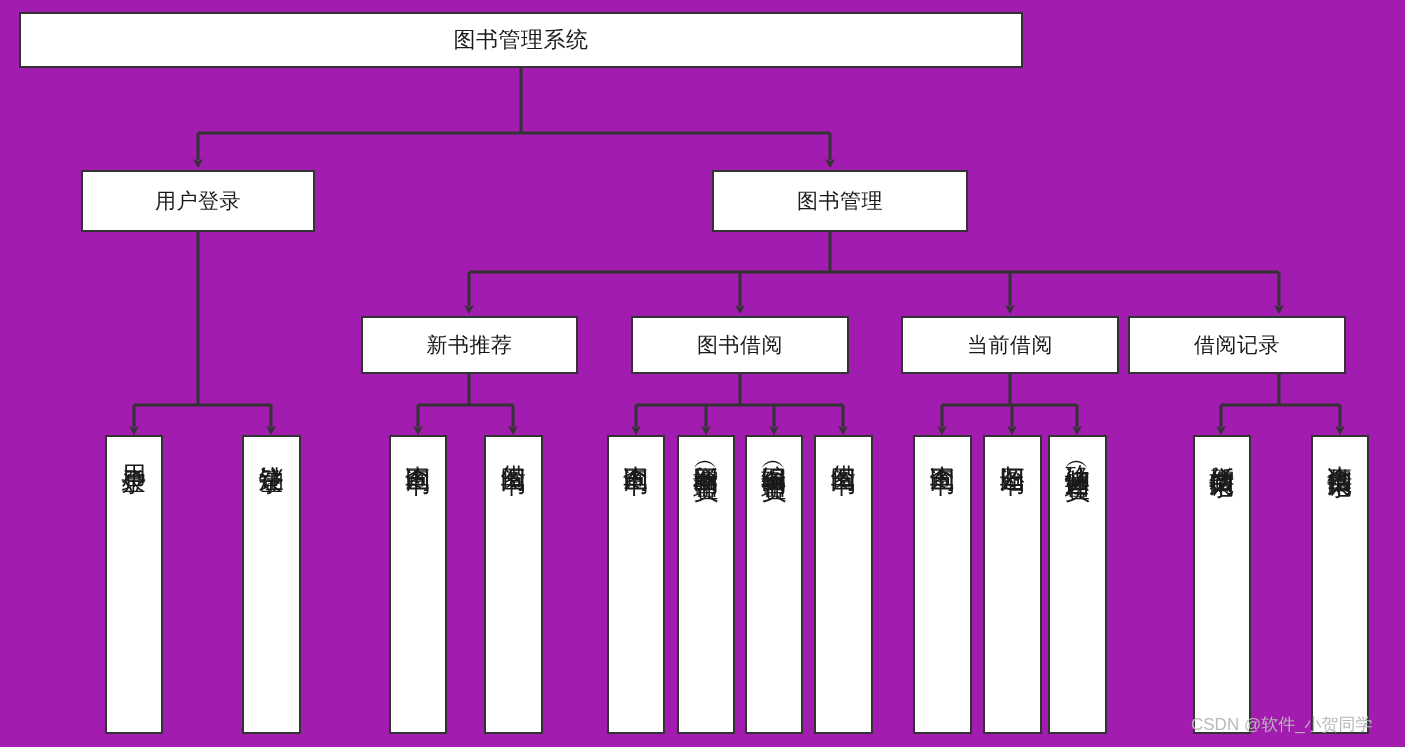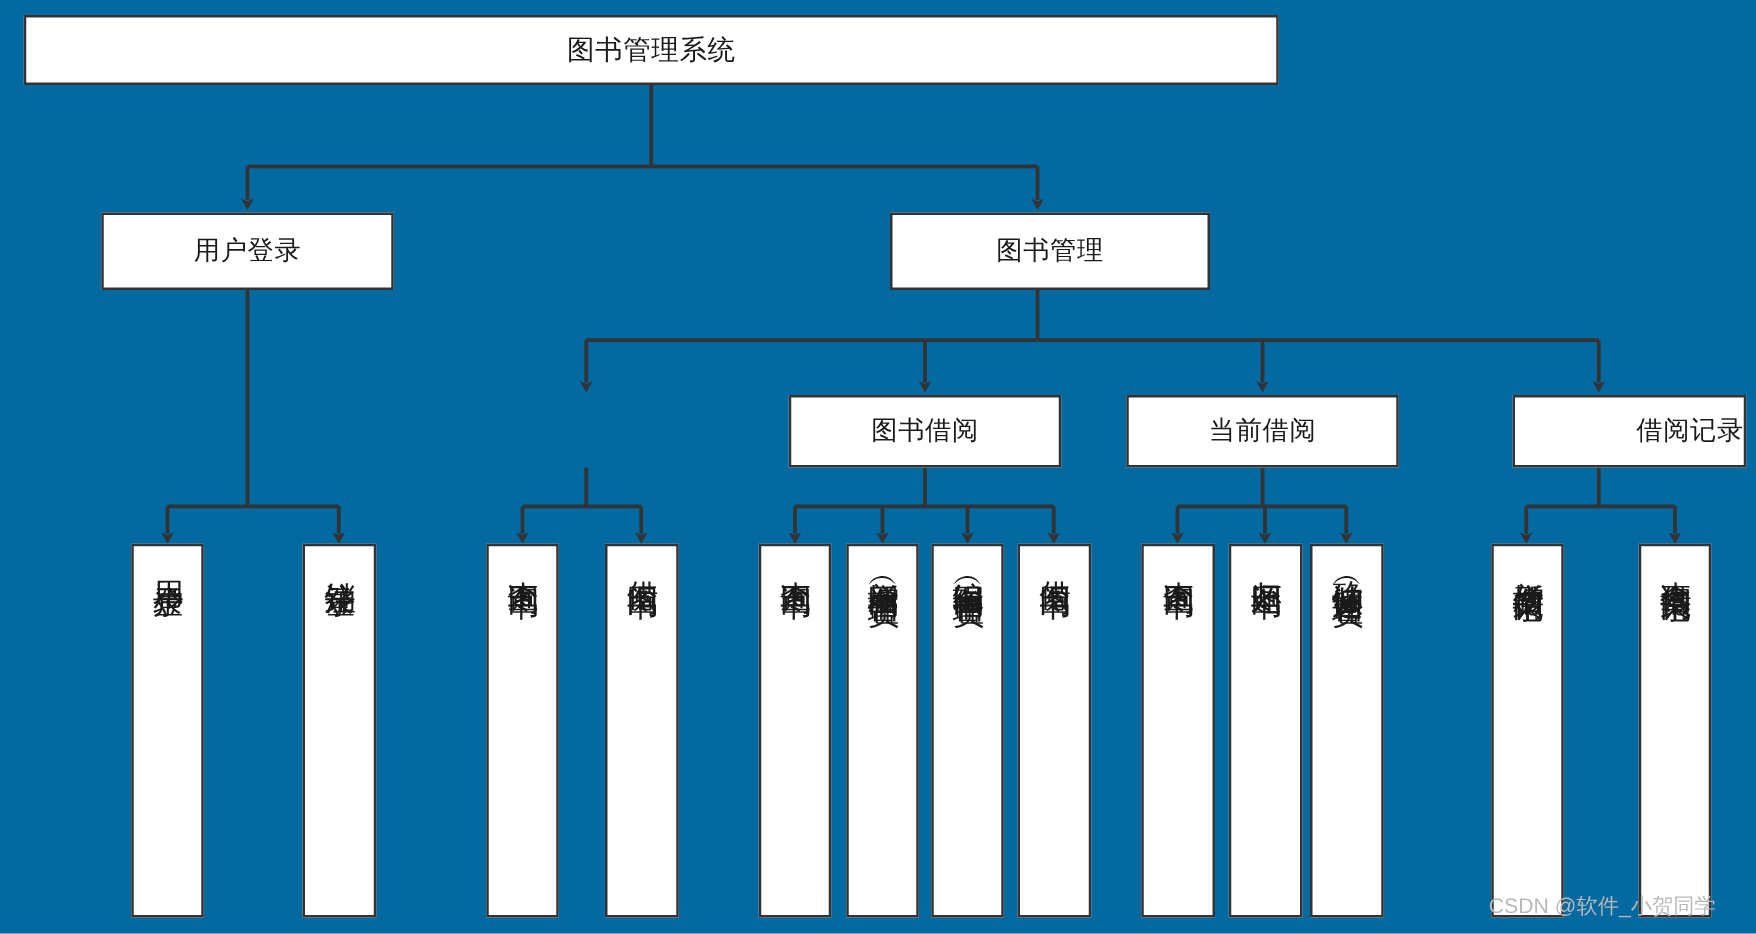--- a/index.html
+++ b/index.html
@@ -7,21 +7,21 @@
     padding: 0;
     background: #ffffff;
   }
   body {
     font-family: "Liberation Sans", "DejaVu Sans", sans-serif;
   }
   #diagram-root {
     position: relative;
     width: 1405px;
     height: 747px;
-    background: #0369a1;
+    background: #a21caf;
     overflow: hidden;
   }
   svg.connectors {
     position: absolute;
     left: 0;
     top: 0;
     width: 1405px;
     height: 747px;
     pointer-events: none;
   }
@@ -130,27 +130,30 @@
     <span class="label">图书管理系统</span>
   </div>
 
   <div class="node horizontal" style="left:81px; top:170px; width:234px; height:62px;">
     <span class="label">用户登录</span>
   </div>
   <div class="node horizontal" style="left:712px; top:170px; width:256px; height:62px;">
     <span class="label">图书管理</span>
   </div>
 
+  <div class="node horizontal" style="left:361px; top:316px; width:217px; height:58px;">
+    <span class="label">新书推荐</span>
+  </div>
   <div class="node horizontal" style="left:901px; top:316px; width:218px; height:58px;">
     <span class="label">当前借阅</span>
   </div>
   <div class="node horizontal" style="left:631px; top:316px; width:218px; height:58px;">
     <span class="label">图书借阅</span>
   </div>
-  <div class="node horizontal" style="left:1210px; top:316px; width:187px; height:58px;justify-content:flex-end;">
+  <div class="node horizontal" style="left:1128px; top:316px; width:218px; height:58px;">
     <span class="label">借阅记录</span>
   </div>
 
   <div class="node vertical" style="left:105px; top:435px; width:58px; height:299px;">
     <span class="label">用户登录</span>
   </div>
   <div class="node vertical" style="left:242px; top:435px; width:59px; height:299px;">
     <span class="label">注销登录</span>
   </div>
 

